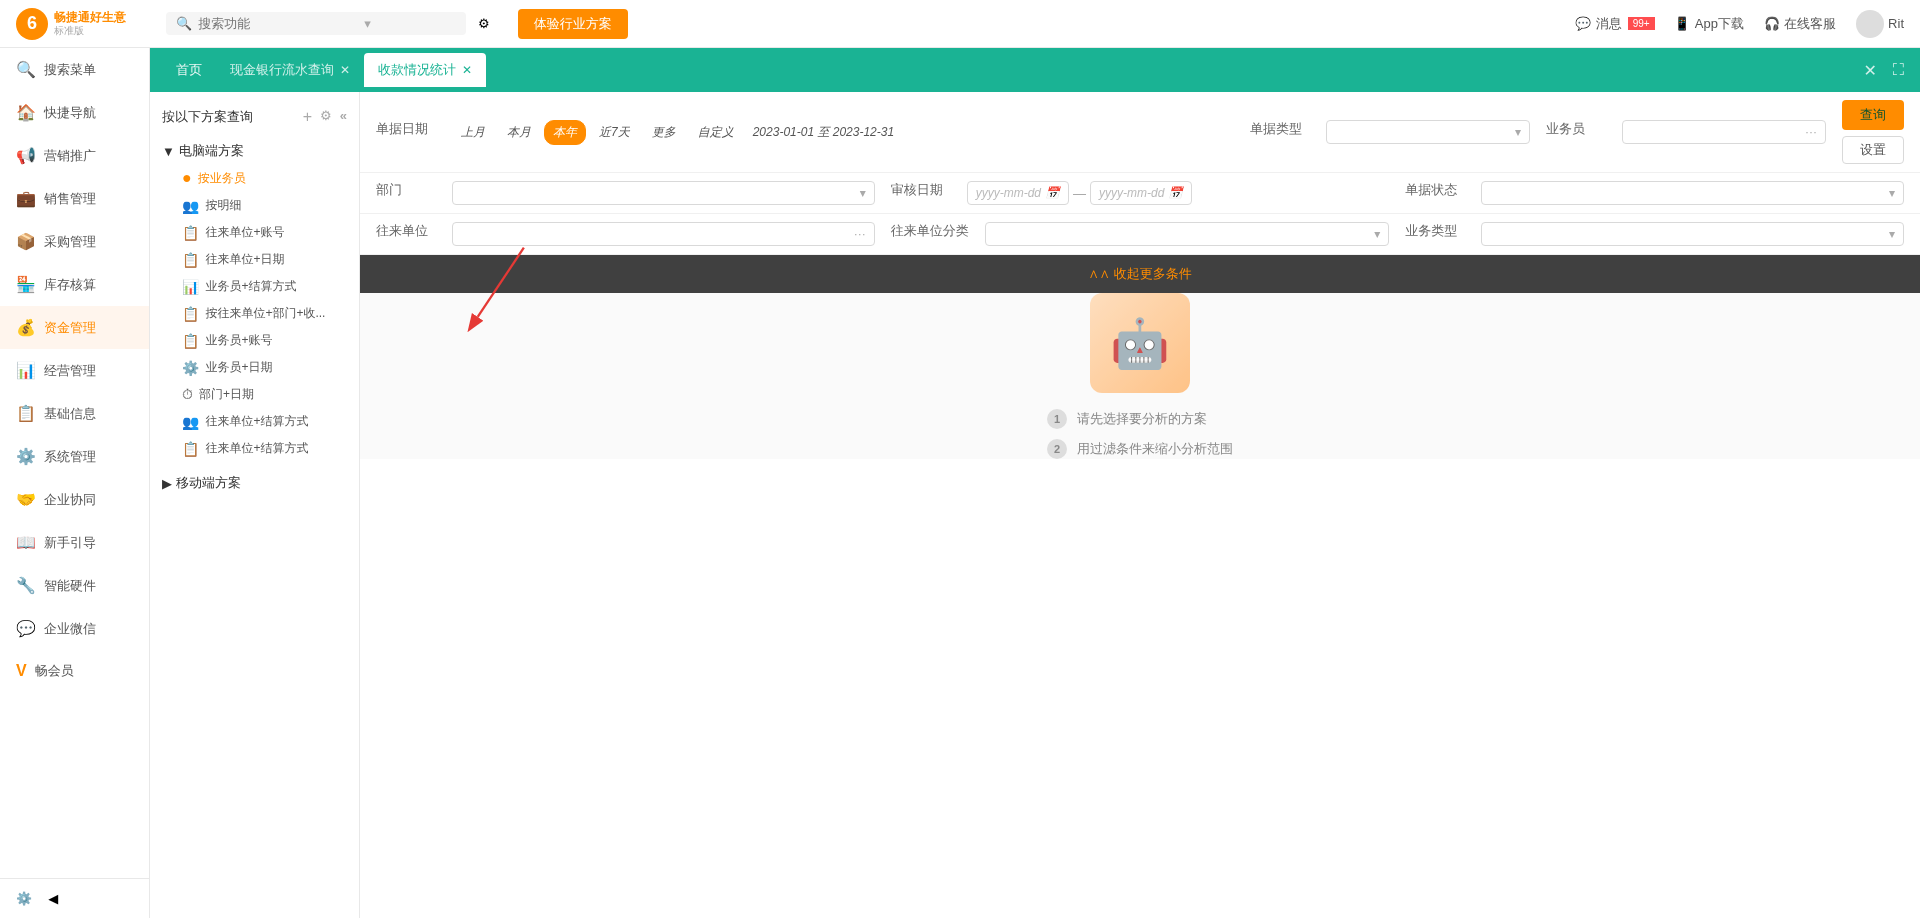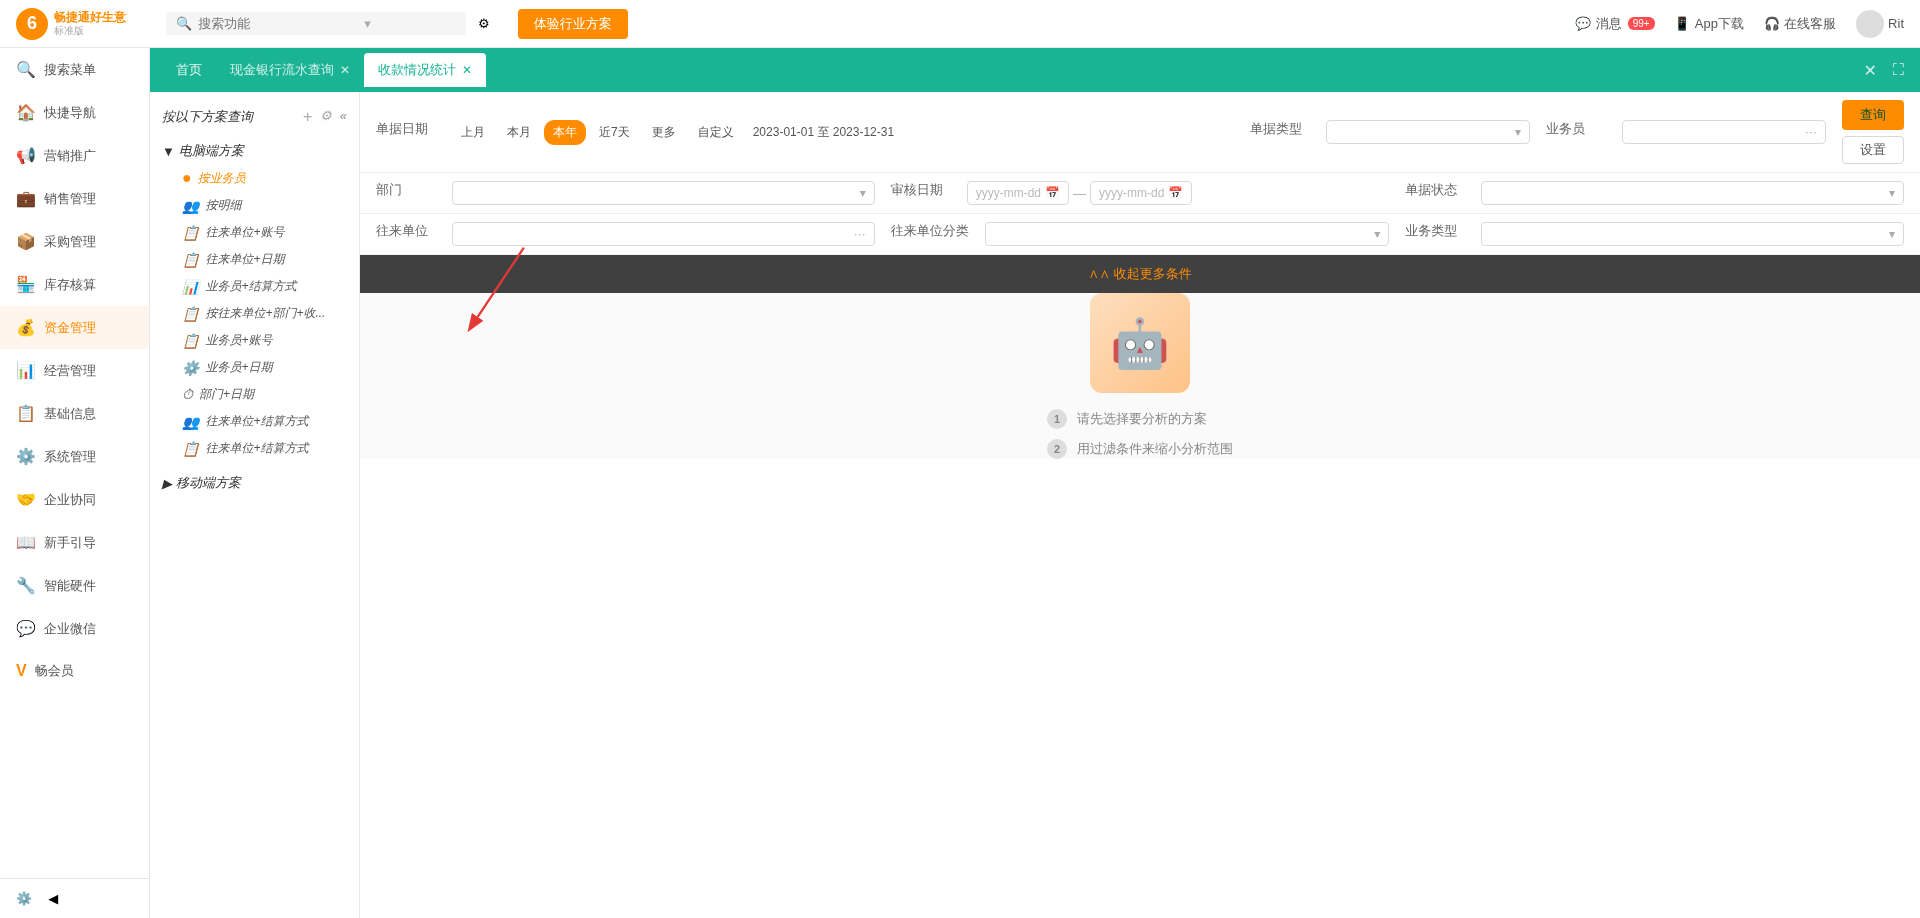--- a/index.html
+++ b/index.html
@@ -43,21 +43,21 @@
       margin-left: auto;
       display: flex;
       align-items: center;
       gap: 20px;
     }
     .header-right-item {
       display: flex; align-items: center; gap: 4px;
       color: #555; cursor: pointer; font-size: 13px;
     }
     .badge {
-      background: #ff4d4f; color: white; border-radius: 6px;
+      background: #ff4d4f; color: white; border-radius: 0;
       font-size: 10px; padding: 1px 5px; margin-left: 2px;
     }
     .trial-btn {
       background: #ff8c00; color: white;
       border: none; border-radius: 4px;
       padding: 6px 16px; cursor: pointer; font-size: 13px;
     }
     .user-avatar {
       width: 28px; height: 28px; border-radius: 50%;
       background: #ddd; display: inline-block;
@@ -161,21 +161,20 @@
       display: flex;
       flex: 1;
       overflow: hidden;
     }
     .scheme-panel {
       width: 210px;
       background: #fff;
       border-right: 1px solid #e8e8e8;
       overflow-y: auto;
       padding: 8px 0;
-      font-style: italic;
     }
     .scheme-header {
       display: flex; align-items: center; justify-content: space-between;
       padding: 8px 12px;
       font-size: 13px; color: #333;
     }
     .scheme-header-actions {
       display: flex; gap: 8px; color: #aaa;
     }
     .scheme-group {
@@ -209,21 +208,21 @@
       border-bottom: 1px solid #f0f0f0;
     }
     .filter-item {
       display: flex; align-items: flex-start; gap: 16px;
       flex: 1; min-width: 200px;
     }
     .filter-label {
       color: #666; font-size: 13px; white-space: nowrap; min-width: 60px;
     }
     .filter-control {
-      flex: 1; display: flex; align-items: center; gap: 4px;
+      flex: 1; display: flex; align-items: center; gap: 4px; font-style: italic;
     }
     .date-btn {
       padding: 3px 8px; font-size: 12px; cursor: pointer;
       border: 1px solid transparent; border-radius: 3px; color: #555;
     }
     .date-btn.active {
       background: #ff8c00; color: white; border-color: #ff8c00; border-radius: 10px;
     }
     .date-range {
       font-size: 12px; color: #555;

